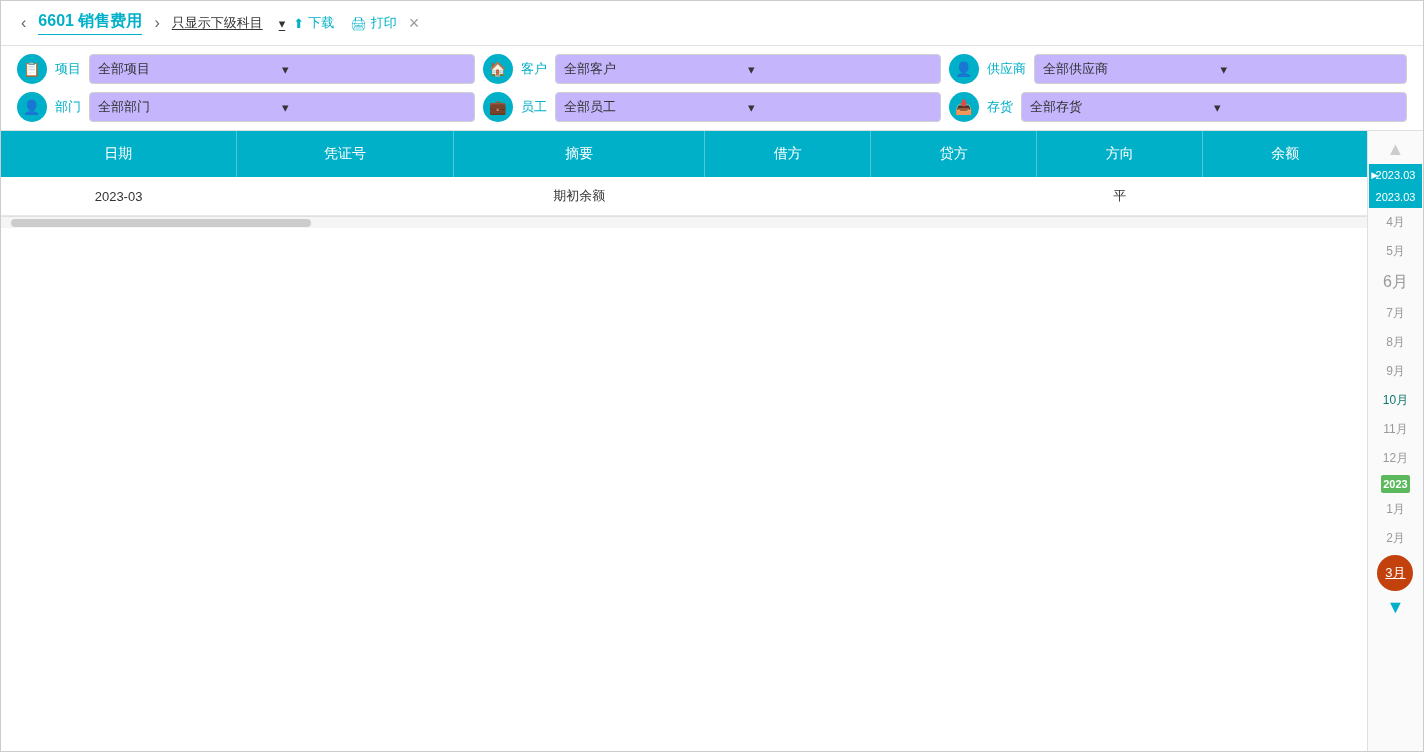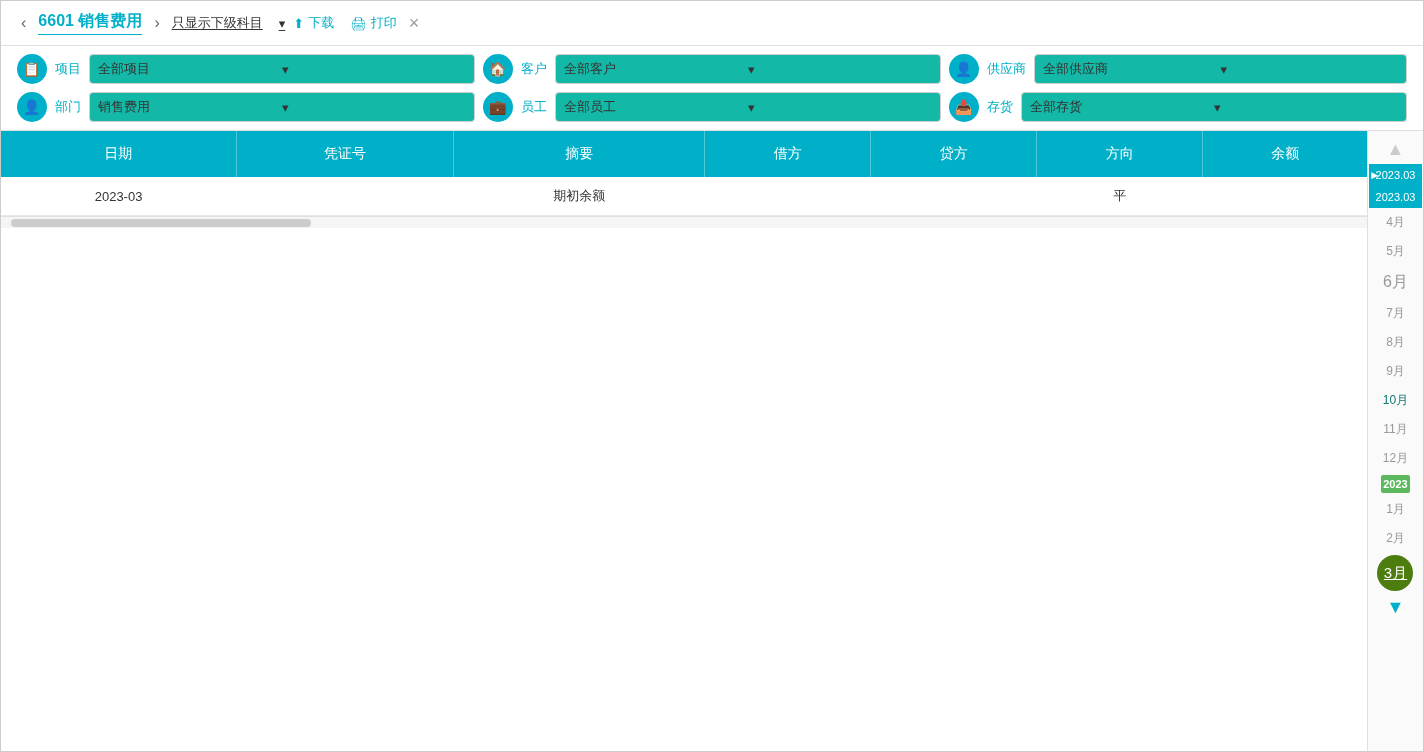--- a/index.html
+++ b/index.html
@@ -199,21 +199,21 @@
     }
 
     .divider-select {
       display: flex;
       align-items: center;
       border: 1px solid #d0d0d0;
       border-radius: 4px;
       padding: 0 8px;
       height: 30px;
       flex: 1;
-      background: #14b8a6;
+      background: #c4b5fd;
     }
     .divider-select span {
       flex: 1;
       font-size: 13px;
       color: #333;
     }
     .chevron-icon {
       color: #999;
       font-size: 11px;
     }
@@ -268,21 +268,21 @@
       <div class="divider-select">
         <span>全部供应商</span>
         <span class="chevron-icon">▾</span>
       </div>
     </div>
 
     <div class="filter-item">
       <div class="filter-icon">👤</div>
       <span class="filter-label">部门</span>
       <div class="divider-select">
-        <span>销售费用</span>
+        <span>全部部门</span>
         <span class="chevron-icon">▾</span>
       </div>
     </div>
     <div class="filter-item">
       <div class="filter-icon">💼</div>
       <span class="filter-label">员工</span>
       <div class="divider-select">
         <span>全部员工</span>
         <span class="chevron-icon">▾</span>
       </div>
@@ -340,18 +340,18 @@
           <div style="color: rgb(153, 153, 153); font-size: 16px; width: 100%; text-align: center; padding: 6px 2px; cursor: pointer;">6月</div>
           <div style="color: rgb(153, 153, 153); font-size: 12px; width: 100%; text-align: center; padding: 6px 2px; cursor: pointer;">7月</div>
           <div style="color: rgb(153, 153, 153); font-size: 12px; width: 100%; text-align: center; padding: 6px 2px; cursor: pointer;">8月</div>
           <div style="color: rgb(153, 153, 153); font-size: 12px; width: 100%; text-align: center; padding: 6px 2px; cursor: pointer;">9月</div>
           <div style="color: #0f766e; font-size: 12px; width: 100%; text-align: center; padding: 6px 2px; cursor: pointer;">10月</div>
           <div style="color: rgb(153, 153, 153); font-size: 12px; width: 100%; text-align: center; padding: 6px 2px; cursor: pointer;">11月</div>
           <div style="color: rgb(153, 153, 153); font-size: 12px; width: 100%; text-align: center; padding: 6px 2px; cursor: pointer;">12月</div>
           <div style="background: rgb(92, 184, 92); color: white; font-size: 11px; font-weight: bold; border-radius: 2px; margin: 2px 12px; text-align: center; padding: 3px 2px; cursor: pointer;">2023</div>
           <div style="color: rgb(153, 153, 153); font-size: 12px; width: 100%; text-align: center; padding: 6px 2px; cursor: pointer;">1月</div>
           <div style="color: rgb(153, 153, 153); font-size: 12px; width: 100%; text-align: center; padding: 6px 2px; cursor: pointer;">2月</div>
-          <div style="background: #4d7c0f; color: white; border-radius: 50%; width: 36px; height: 36px; display: flex; align-items: center; justify-content: center; margin: 2px auto; font-size: 15px; cursor: pointer; text-decoration: underline;">3月</div>
+          <div style="background: #c2410c; color: white; border-radius: 50%; width: 36px; height: 36px; display: flex; align-items: center; justify-content: center; margin: 2px auto; font-size: 13px; cursor: pointer; text-decoration: underline;">3月</div>
         </div>
       <button class="sidebar-arrow">▼</button>
     </div>
   </div>
 </div>
 
 </body></html>

